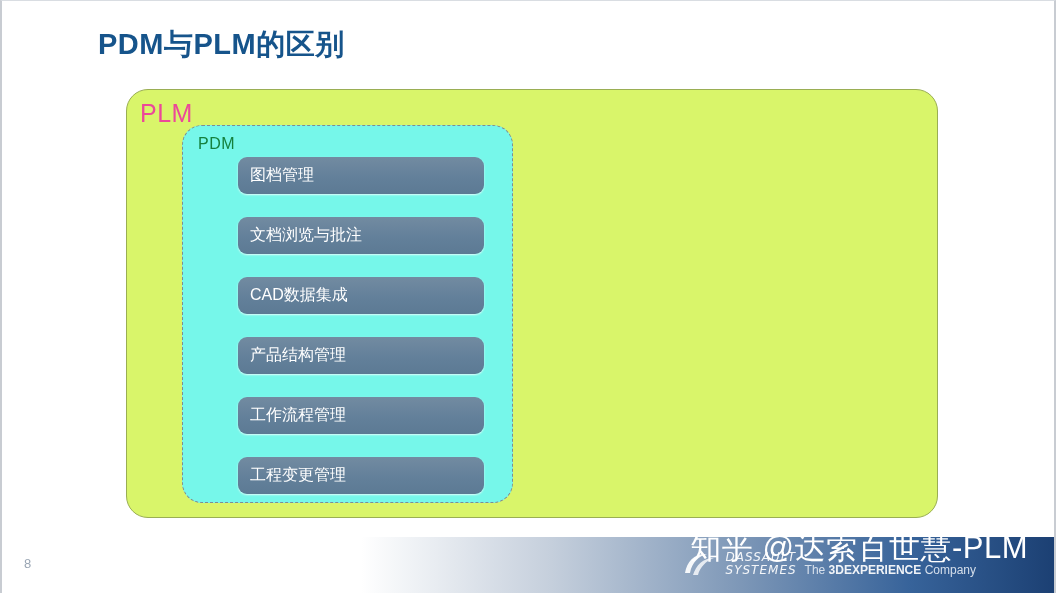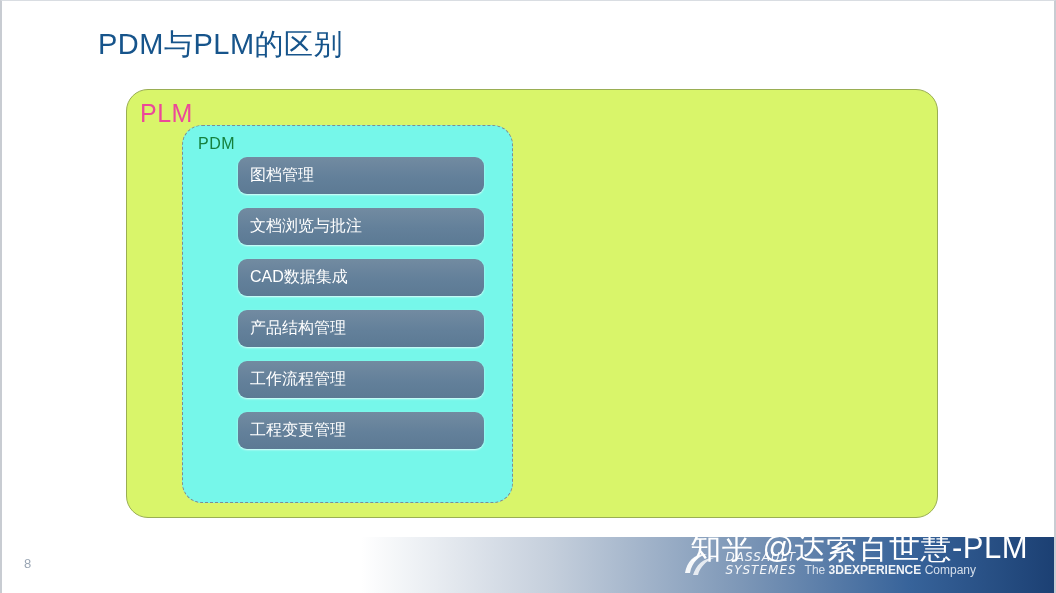--- a/index.html
+++ b/index.html
@@ -21,21 +21,21 @@
     border-right: 2px solid #c8ccd2;
     border-top: 1px solid #d9dde2;
   }
 
   
   #title {
     position: absolute;
     left: 96px;
     top: 24px;
     font-size: 29px;
-    font-weight: normal;
+    font-weight: bold;
     color: #16548b;
     letter-spacing: 0.5px;
     white-space: nowrap;
   }
 
   
   #plm-panel {
     position: absolute;
     left: 124px;
     top: 88px;
@@ -79,21 +79,21 @@
   
   .column {
     position: absolute;
     display: flex;
     flex-direction: column;
   }
   #pdm-items {
     left: 236px;
     top: 156px;
     width: 246px;
-    gap: 14px;
+    gap: 23px;
   }
   #plm-items {
     left: 598px;
     top: 131px;
     width: 266px;
     gap: 9px;
   }
   .item {
     height: 37px;
     background: linear-gradient(180deg, #728ba1 0%, #63809a 55%, #5c7a94 100%);

